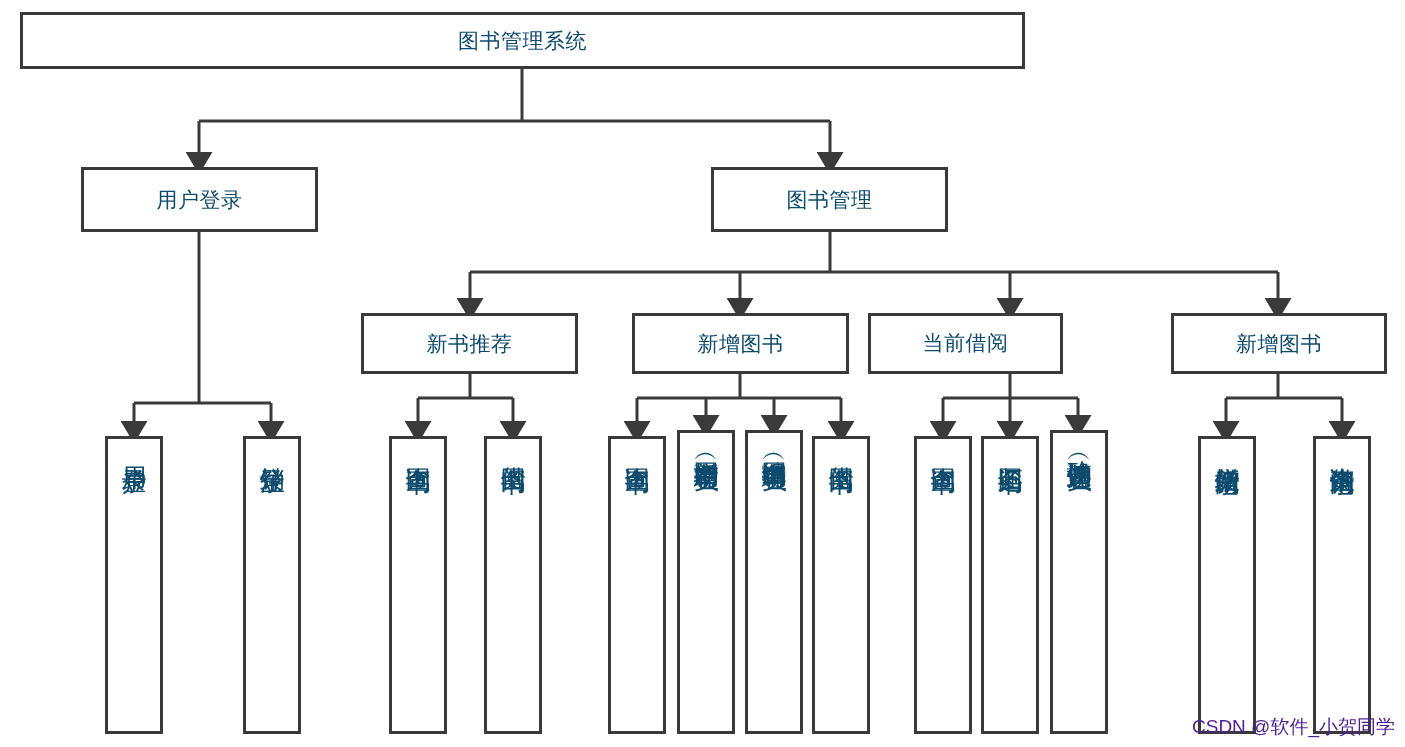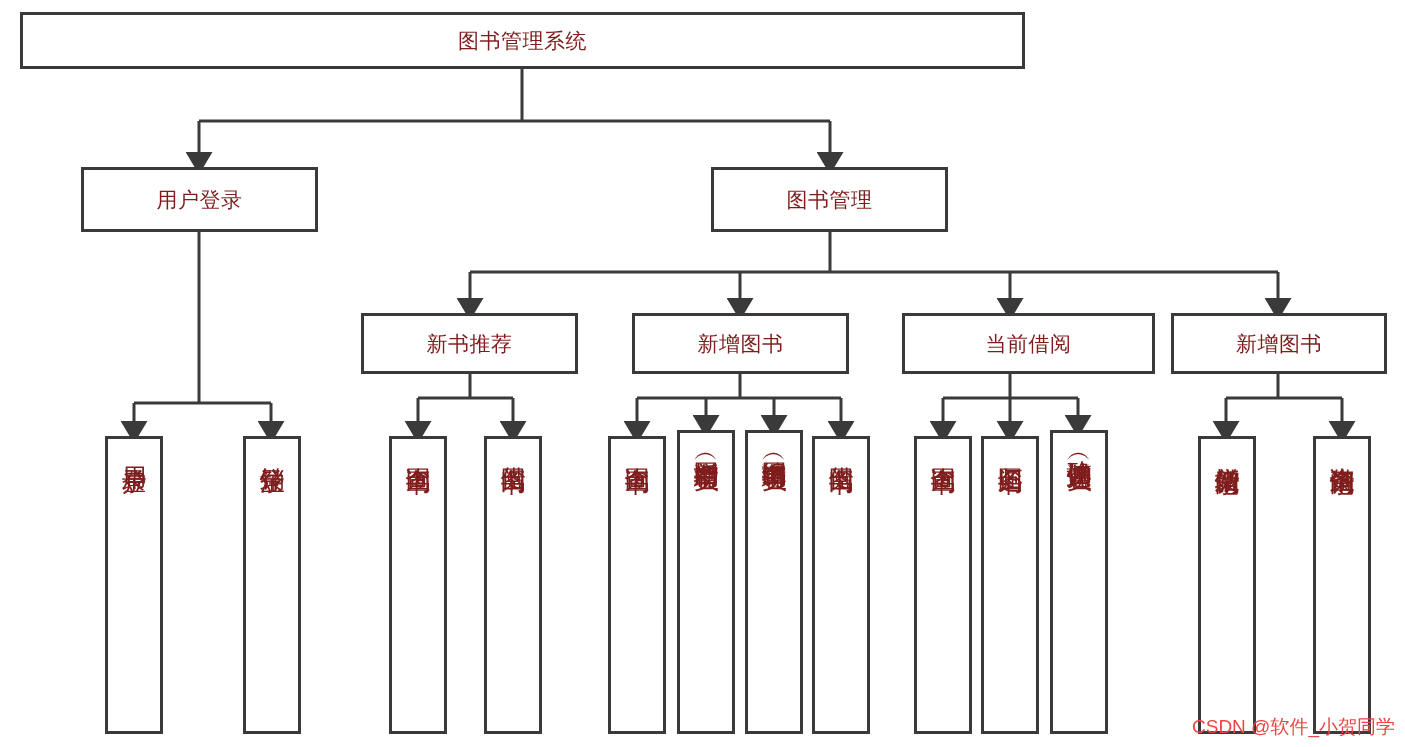--- a/index.html
+++ b/index.html
@@ -26,21 +26,21 @@
     pointer-events: none;
   }
   .node {
     position: absolute;
     box-sizing: border-box;
     background: #ffffff;
     border: 3px solid #3a3a3a;
     display: flex;
     align-items: center;
     justify-content: center;
-    color: #7f1d1d;
+    color: #0c4a6e;
     z-index: 2;
   }
   .node .lbl {
     display: block;
     text-align: center;
     line-height: 1.14;
     letter-spacing: 0.5px;
   }
   .node.h .lbl {
     font-size: 21px;
@@ -55,21 +55,21 @@
     font-size: 25px;
     line-height: 1.02;
     letter-spacing: 1px;
     white-space: nowrap;
   }
   .watermark {
     position: absolute;
     left: 1192px;
     top: 714px;
     font-size: 19px;
-    color: #ef4444;
+    color: #4c1d95;
     white-space: nowrap;
     z-index: 5;
   }
 </style>
 </head>
 <body>
 
 <div id="canvas">
 
   <svg id="wires" viewBox="0 0 1405 747" xmlns="http://www.w3.org/2000/svg">
@@ -135,21 +135,21 @@
   <div class="node h" style="left:361px; top:313px; width:217px; height:61px;">
     <span class="lbl">新书推荐</span>
   </div>
 
   <div class="node h" style="left:711px; top:167px; width:237px; height:65px;">
     <span class="lbl">图书管理</span>
   </div>
   <div class="node h" style="left:632px; top:313px; width:217px; height:61px;">
     <span class="lbl">新增图书</span>
   </div>
-  <div class="node h" style="left:902px; top:313px; width:253px; height:61px;">
+  <div class="node h" style="left:868px; top:313px; width:195px; height:61px;font-family:Liberation Serif, serif;">
     <span class="lbl">当前借阅</span>
   </div>
   <div class="node h" style="left:1171px; top:313px; width:216px; height:61px;">
     <span class="lbl">新增图书</span>
   </div>
 
   <div class="node v" style="left:105px; top:436px; width:58px; height:298px;">
     <span class="lbl">用户登录</span>
   </div>
   <div class="node v" style="left:243px; top:436px; width:58px; height:298px;">

